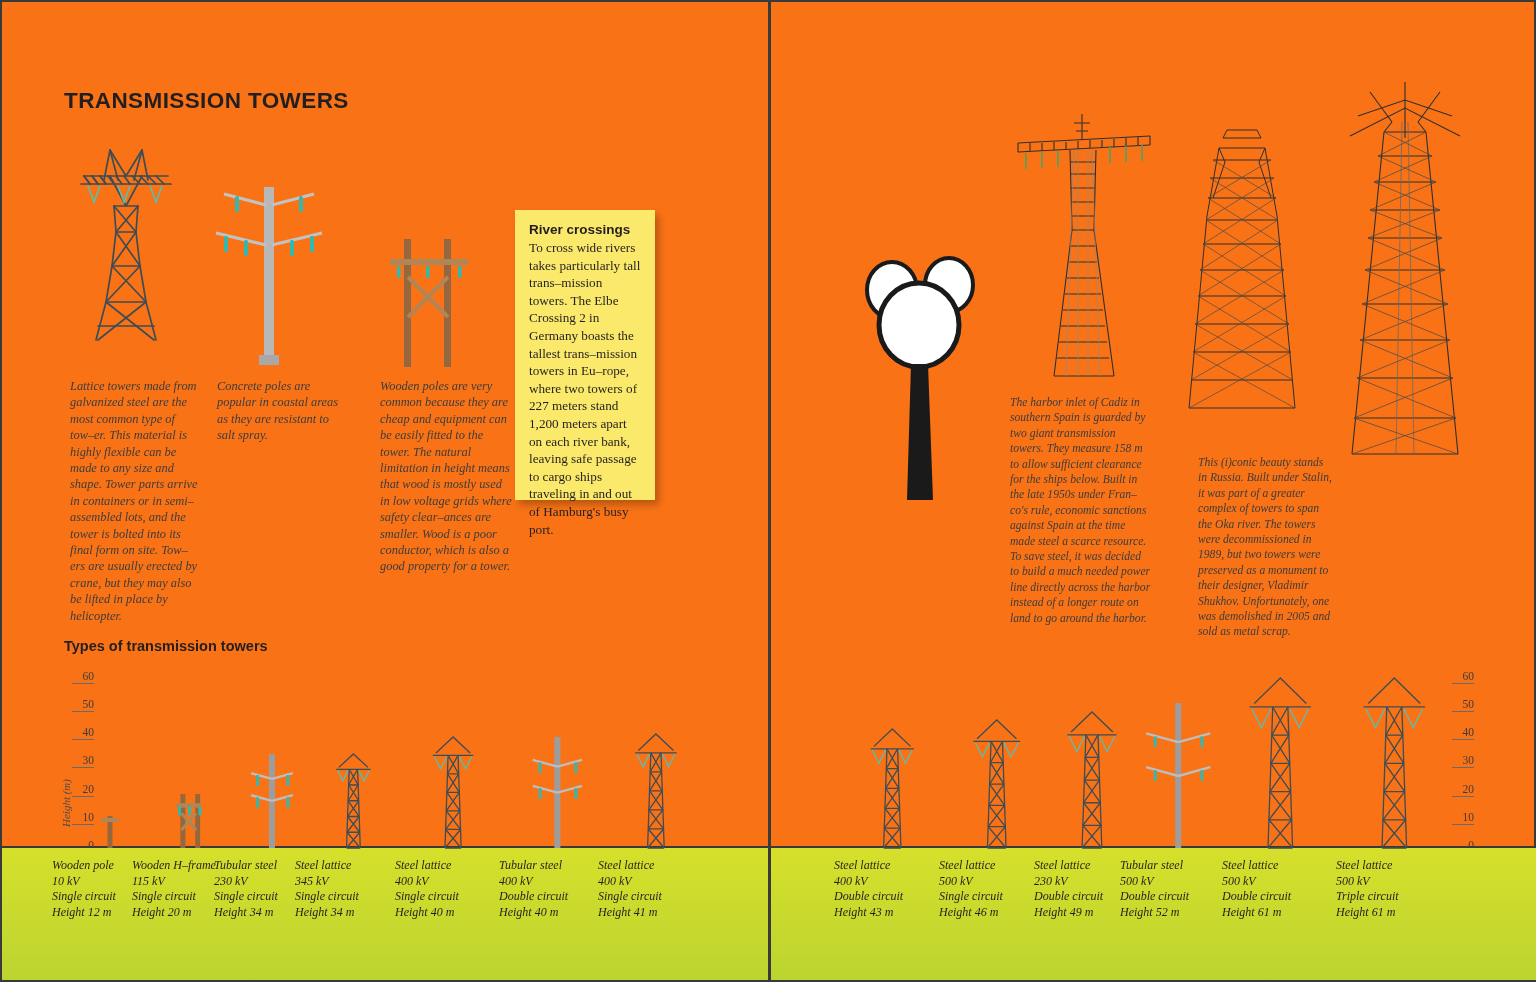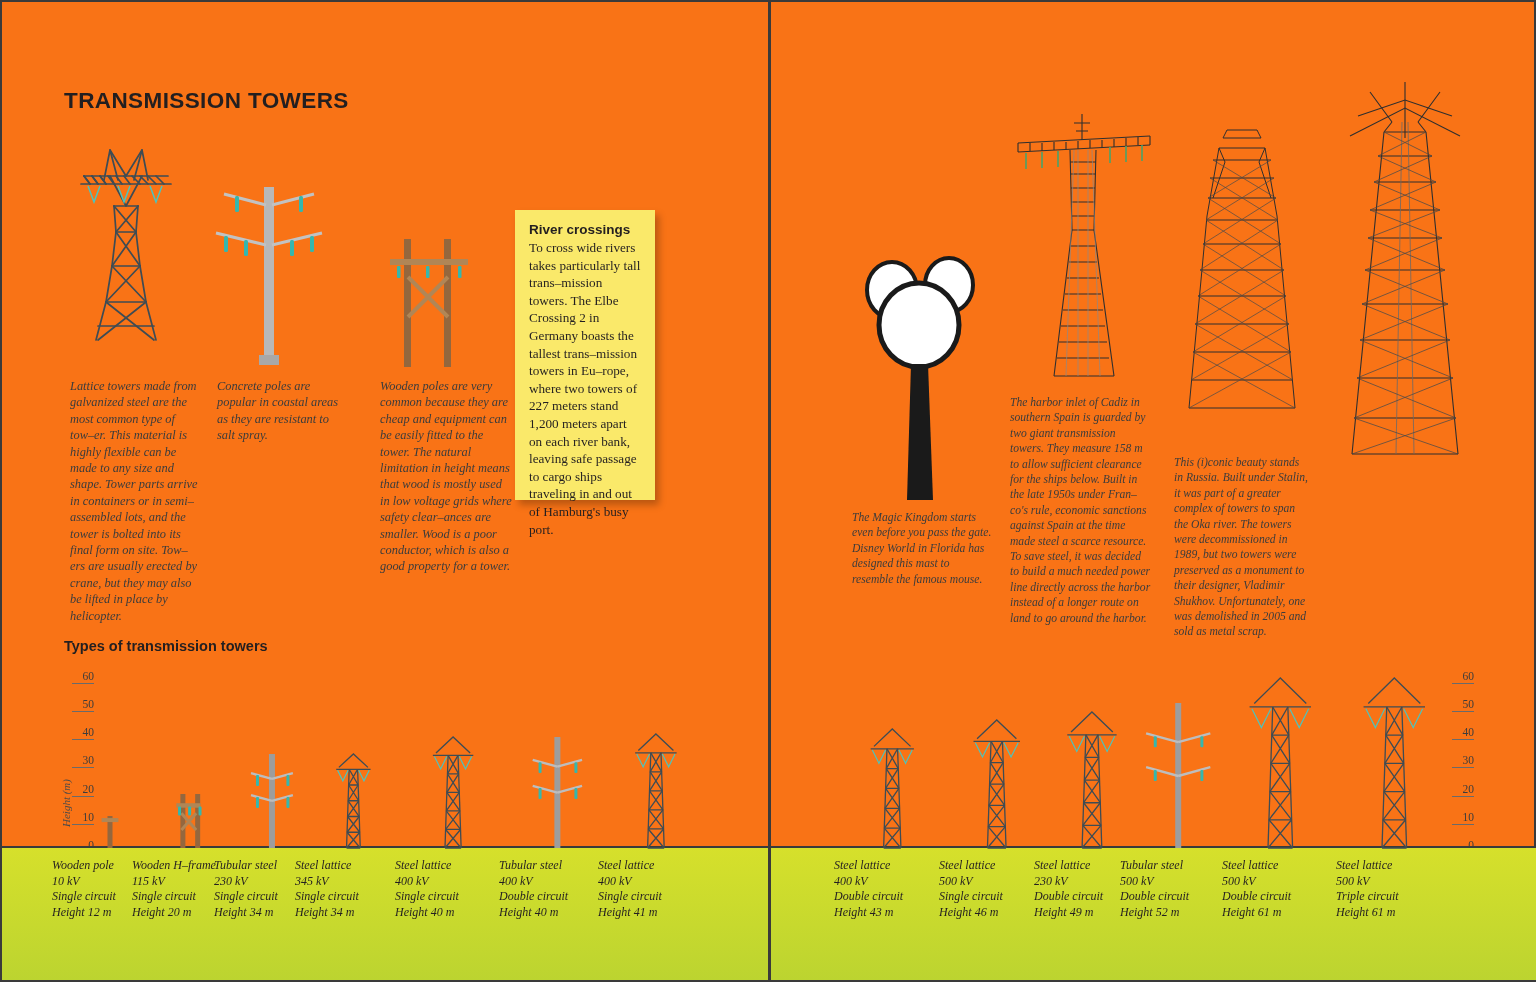--- a/index.html
+++ b/index.html
@@ -351,27 +351,24 @@
         <path d="M44 54 L86 54 M38 78 L92 78 M34 104 L96 104 M30 132 L100 132 M28 160 L102 160 M25 192 L105 192 M22 226 L108 226 M20 262 L110 262 M17 300 L113 300 M14 340 L116 340 M12 376 L118 376"></path>
         <path d="M52 44 L44 54 M78 44 L86 54 M44 54 L12 376 M86 54 L118 376"></path>
         <path d="M62 44 L56 376 M68 44 L74 376" stroke="#6a6a6a" stroke-width="0.8"></path>
         <g stroke="#4a4a4a" stroke-width="0.75">
           <path d="M44 54 L92 78 M86 54 L38 78 M38 78 L96 104 M92 78 L34 104 M34 104 L100 132 M96 104 L30 132 M30 132 L102 160 M100 132 L28 160 M28 160 L105 192 M102 160 L25 192 M25 192 L108 226 M105 192 L22 226 M22 226 L110 262 M108 226 L20 262 M20 262 L113 300 M110 262 L17 300 M17 300 L116 340 M113 300 L14 340 M14 340 L118 376 M116 340 L12 376"></path>
         </g>
       </g>
     </svg>
   </div>
 
-  <div class="cap" style="left:850px;top:508px;width:140px;">
-    <span>The Magic Kingdom starts even before you pass the gate. Disney World in Florida has designed this mast to resemble the famous mouse.</span>
-  </div>
   <div class="cap" style="left:1008px;top:393px;width:141px;">
     <span>The harbor inlet of Cadiz in southern Spain is guarded by two giant transmission towers. They measure 158 m to allow sufficient clearance for the ships below. Built in the late 1950s under Fran–co's rule, economic sanctions against Spain at the time made steel a scarce resource. To save steel, it was decided to build a much needed power line directly across the harbor instead of a longer route on land to go around the harbor.</span>
   </div>
-  <div class="cap" style="left:1172px;top:453px;width:136px;">
+  <div class="cap" style="left:1196px;top:453px;width:136px;">
     <span>This (i)conic beauty stands in Russia. Built under Stalin, it was part of a greater complex of towers to span the Oka river. The towers were decommissioned in 1989, but two towers were preserved as a monument to their designer, Vladimir Shukhov. Unfortunately, one was demolished in 2005 and sold as metal scrap.</span>
   </div>
 
   <div id="yaxis-right">
       <div class="tick" style="left: 1446px; top: 667.8px;"><span>60</span><span class="ln"></span></div>
       <div class="tick" style="left: 1446px; top: 696px;"><span>50</span><span class="ln"></span></div>
       <div class="tick" style="left: 1446px; top: 724.2px;"><span>40</span><span class="ln"></span></div>
       <div class="tick" style="left: 1446px; top: 752.4px;"><span>30</span><span class="ln"></span></div>
       <div class="tick" style="left: 1446px; top: 780.6px;"><span>20</span><span class="ln"></span></div>
       <div class="tick" style="left: 1446px; top: 808.8px;"><span>10</span><span class="ln"></span></div>

